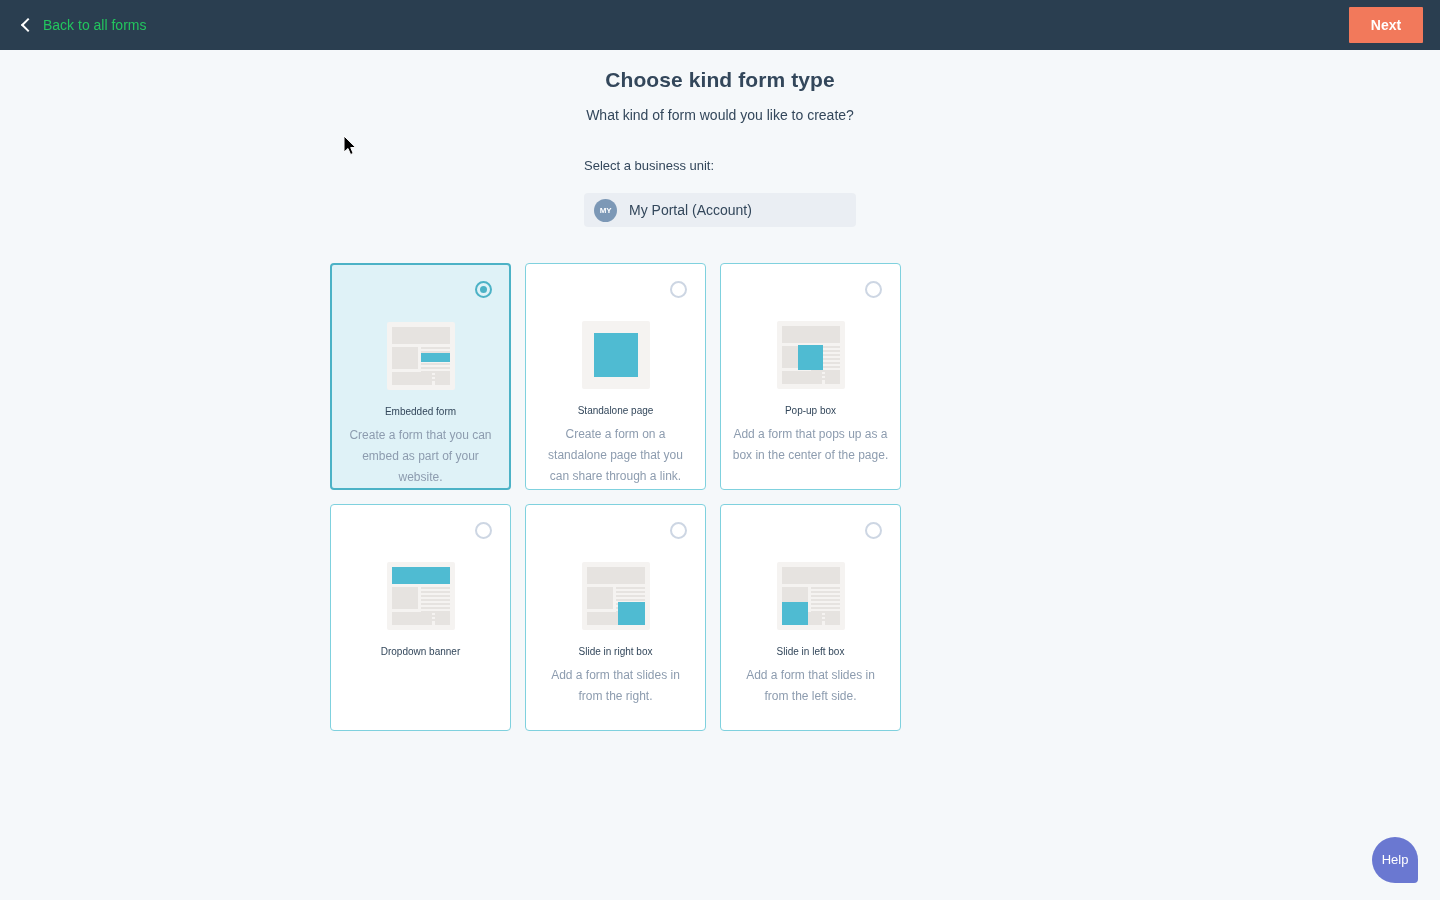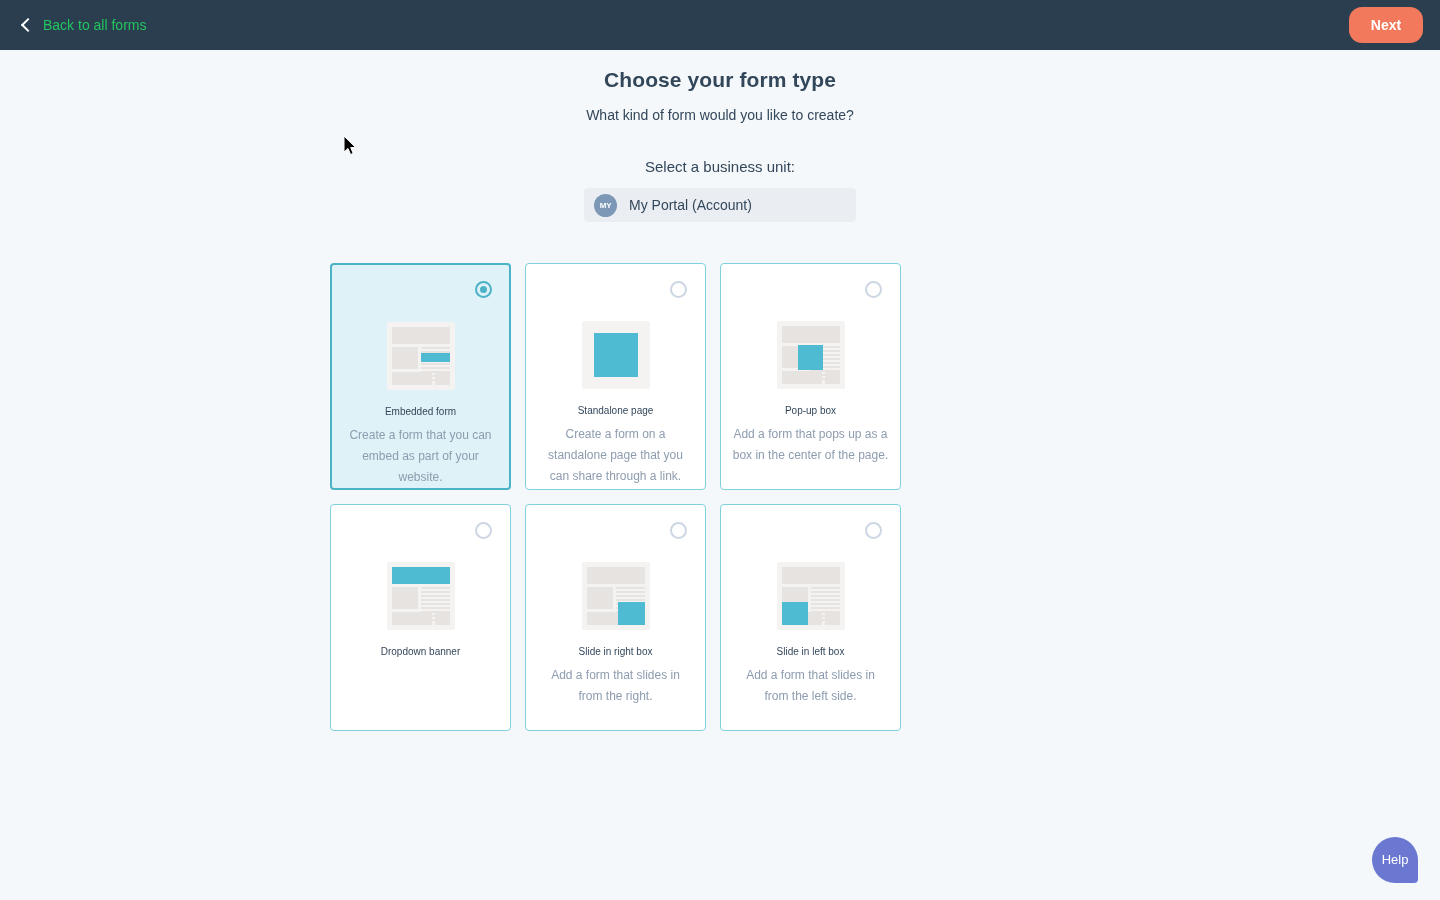--- a/index.html
+++ b/index.html
@@ -53,21 +53,21 @@
     width: 8px; height: 8px;
     border-left: 2px solid #ffffff;
     border-bottom: 2px solid #ffffff;
     transform: rotate(45deg);
   }
 
   .next-btn {
     background: #f2795b;
     color: #ffffff;
     border: none;
-    border-radius: 13px;
+    border-radius: 1px;
     font-family: "Liberation Sans", sans-serif;
     font-size: 14px;
     font-weight: 600;
     width: 74px;
     height: 36px;
     cursor: pointer;
     line-height: 36px;
     text-align: center;
     padding: 0;
   }
@@ -94,24 +94,23 @@
   }
 
   
   .bu-wrap {
     position: absolute;
     top: 158px;
     left: 584px;
     width: 272px;
   }
   .bu-label {
-    font-size: 15px;
-    color: #33475b;
-    margin-bottom: 13px;
-    text-align: center;
+    font-size: 13px;
+    color: #33475b;
+    margin-bottom: 20px;
   }
   .bu-select {
     width: 272px;
     height: 34px;
     background: #eaeef3;
     border-radius: 4px;
     display: flex;
     align-items: center;
     padding-left: 10px;
     gap: 12px;
@@ -282,21 +281,21 @@
 
 <div class="topbar">
   <div class="back-link">
     <span class="back-chevron"></span>
     <span>Back to all forms</span>
   </div>
   <button class="next-btn">Next</button>
 </div>
 
 <div class="page-head">
-  <div class="page-title">Choose your form type</div>
+  <div class="page-title">Choose kind form type</div>
   <div class="page-sub">What kind of form would you like to create?</div>
 </div>
 
 <div class="bu-wrap">
   <div class="bu-label">Select a business unit:</div>
   <div class="bu-select">
     <span class="bu-avatar">MY</span>
     <span class="bu-name">My Portal (Account)</span>
   </div>
 </div>

